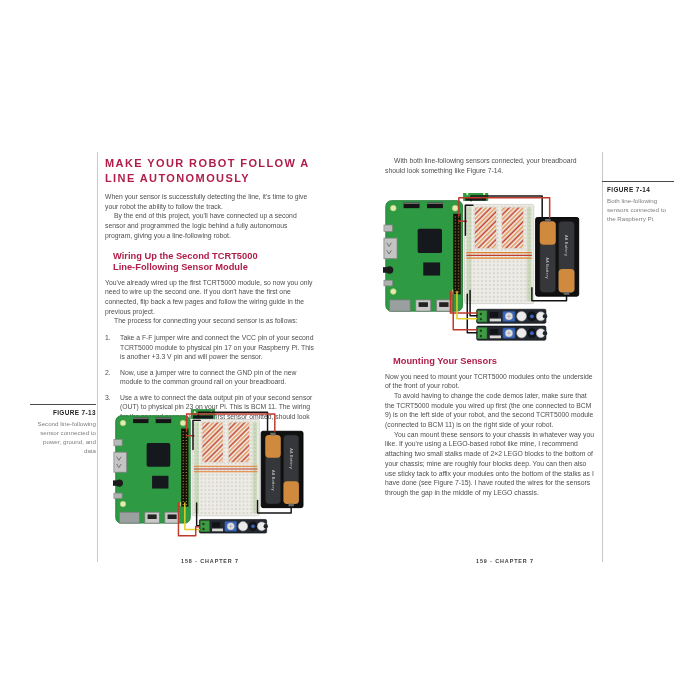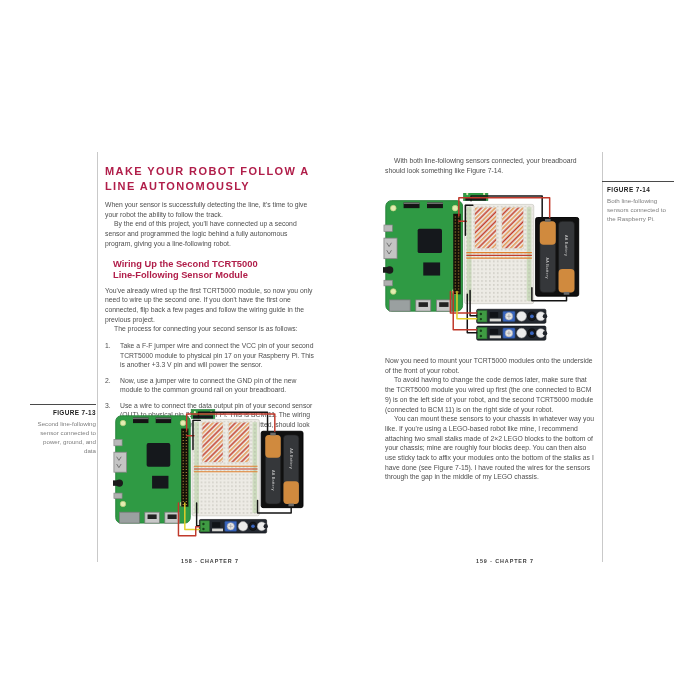--- a/index.html
+++ b/index.html
@@ -14,21 +14,21 @@
   #vrule-right{left:602px;top:152px;height:410px;}
   .margin-cap{position:absolute;border-top:1px solid #4a4a4a;padding-top:4px;box-sizing:border-box;}
   #cap-left{left:30px;top:404px;width:66px;text-align:right;}
   #cap-right{left:602px;top:181px;width:72px;text-align:left;padding-left:5px;}
   .cap-label{font-size:6.4px;font-weight:bold;color:#1c1c1c;letter-spacing:.4px;margin-bottom:2.5px;}
   .cap-text{font-size:6.2px;line-height:9.2px;color:#7e7e7e;}
   .col{position:absolute;width:210px;font-size:6.8px;line-height:9.7px;}
   #col-left{left:105px;top:156px;}
   #col-right-top{left:385px;top:156px;}
   #col-right-bottom{left:385px;top:356px;}
-  h1{margin:8px 0 7px;font-size:11px;line-height:14.5px;letter-spacing:1.4px;color:var(--accent);font-weight:bold;}
+  h1{margin:0 0 7px;font-size:11px;line-height:14.5px;letter-spacing:1.4px;color:var(--accent);font-weight:bold;}
   h2{margin:10px 8px 4px;font-size:9.3px;line-height:11.5px;color:var(--accent);font-weight:bold;max-width:162px;}
   #col-right-bottom h2{margin-top:0;max-width:210px;}
   p{margin:0;}
   p.ind{text-indent:9px;}
   .steps{margin-top:7px;}
   .step{display:flex;margin:0 0 5.5px;}
   .step-num{width:9px;flex:none;margin-right:6px;}
   figure{position:absolute;margin:0;}
   #fig-left{left:113px;top:409px;width:200px;height:130px;}
   #fig-right{left:383px;top:193px;width:206px;height:152px;}
@@ -202,20 +202,21 @@
         <path d="M93,104 V131 H100" stroke="#141414" stroke-width="1.6"></path>
         <path d="M90,108 V149 H100" stroke="#141414" stroke-width="1.6"></path>
         <path d="M72,105 V128 H100" stroke="#c0392b" stroke-width="1.6"></path>
         <path d="M75,105 V146 H100" stroke="#c0392b" stroke-width="1.6"></path>
         <path d="M79,105 V134 H100" stroke="#e3cf2a" stroke-width="1.6"></path>
       </g>
     </svg>
   </figure>
 
   <div class="col" id="col-right-bottom">
+    <h2>Mounting Your Sensors</h2>
     <p>Now you need to mount your TCRT5000 modules onto the underside of the front of your robot.</p>
     <p class="ind">To avoid having to change the code demos later, make sure that the TCRT5000 module you wired up first (the one connected to BCM 9) is on the left side of your robot, and the second TCRT5000 module (connected to BCM 11) is on the right side of your robot.</p>
     <p class="ind">You can mount these sensors to your chassis in whatever way you like. If you're using a LEGO-based robot like mine, I recommend attaching two small stalks made of 2×2 LEGO blocks to the bottom of your chassis; mine are roughly four blocks deep. You can then also use sticky tack to affix your modules onto the bottom of the stalks as I have done (see Figure 7-15). I have routed the wires for the sensors through the gap in the middle of my LEGO chassis.</p>
   </div>
 
   <div class="vrule" id="vrule-right"></div>
   <aside class="margin-cap" id="cap-right">
     <div class="cap-label">FIGURE 7-14</div>
     <div class="cap-text">Both line-following sensors connected to the Raspberry Pi.</div>
   </aside>

